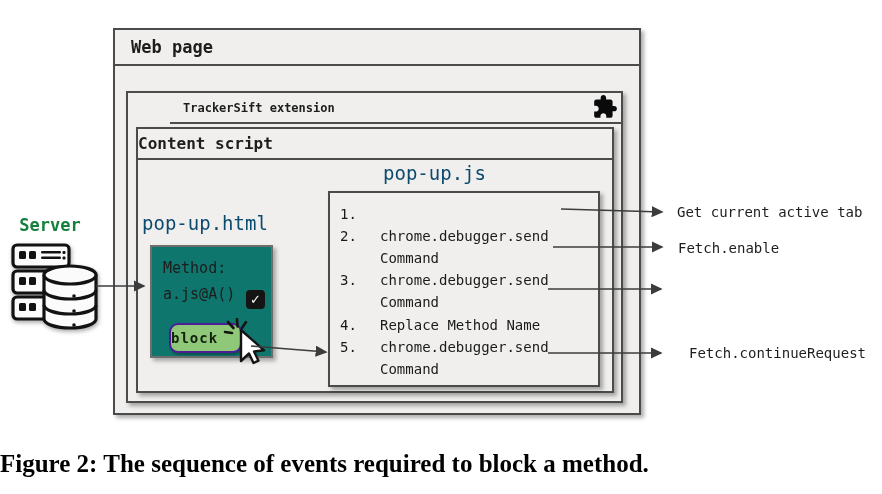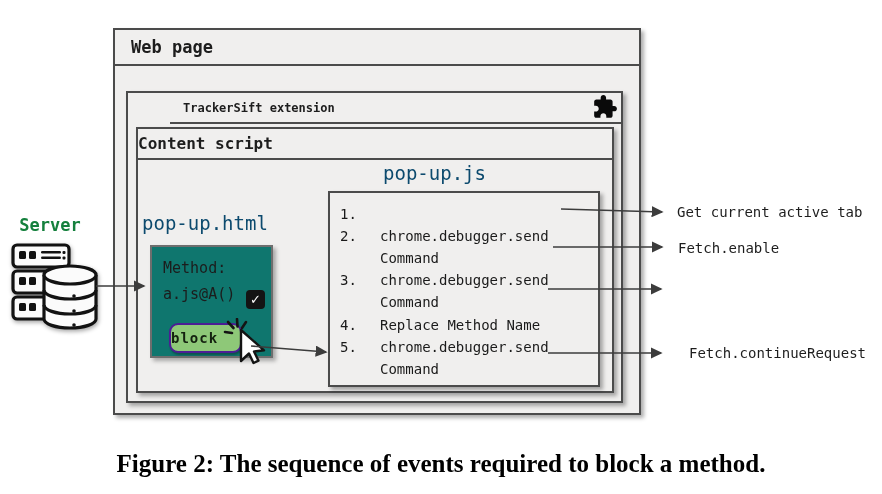--- a/index.html
+++ b/index.html
@@ -28,21 +28,21 @@
              box-shadow:1px 2px 2px rgba(0,0,0,0.3);}
   .list-box{position:absolute;left:328px;top:191px;width:272px;height:196px;
             background:#f0efee;border:2px solid #4b4b4b;box-sizing:border-box;
             box-shadow:3px 3px 4px rgba(0,0,0,0.32);padding-top:10px;}
   .step-row{display:flex;height:22.1px;align-items:center;font-size:14px;color:#1a1a1a;}
   .step-num{width:50px;padding-left:10px;box-sizing:border-box;}
   .step-text{flex:1;}
   .annotation{position:absolute;font-size:14px;color:#1d1d1d;white-space:nowrap;}
   .server-label{position:absolute;left:8px;top:215px;width:84px;text-align:center;
                 font-size:17px;font-weight:bold;color:#15803d;}
-  #caption{position:absolute;left:0;top:450px;width:882px;text-align:center;
+  #caption{position:absolute;left:0;top:450px;width:882px;text-align:left;
            font-family:"Liberation Serif",serif;font-weight:bold;font-size:25px;color:#000;}
   svg{display:block;}
   .overlay{position:absolute;left:0;top:0;pointer-events:none;}
 </style>
 </head>
 <body>
 
 <div id="figure">
 
   <div class="box" style="left:113px;top:28px;width:528px;height:387px;">

